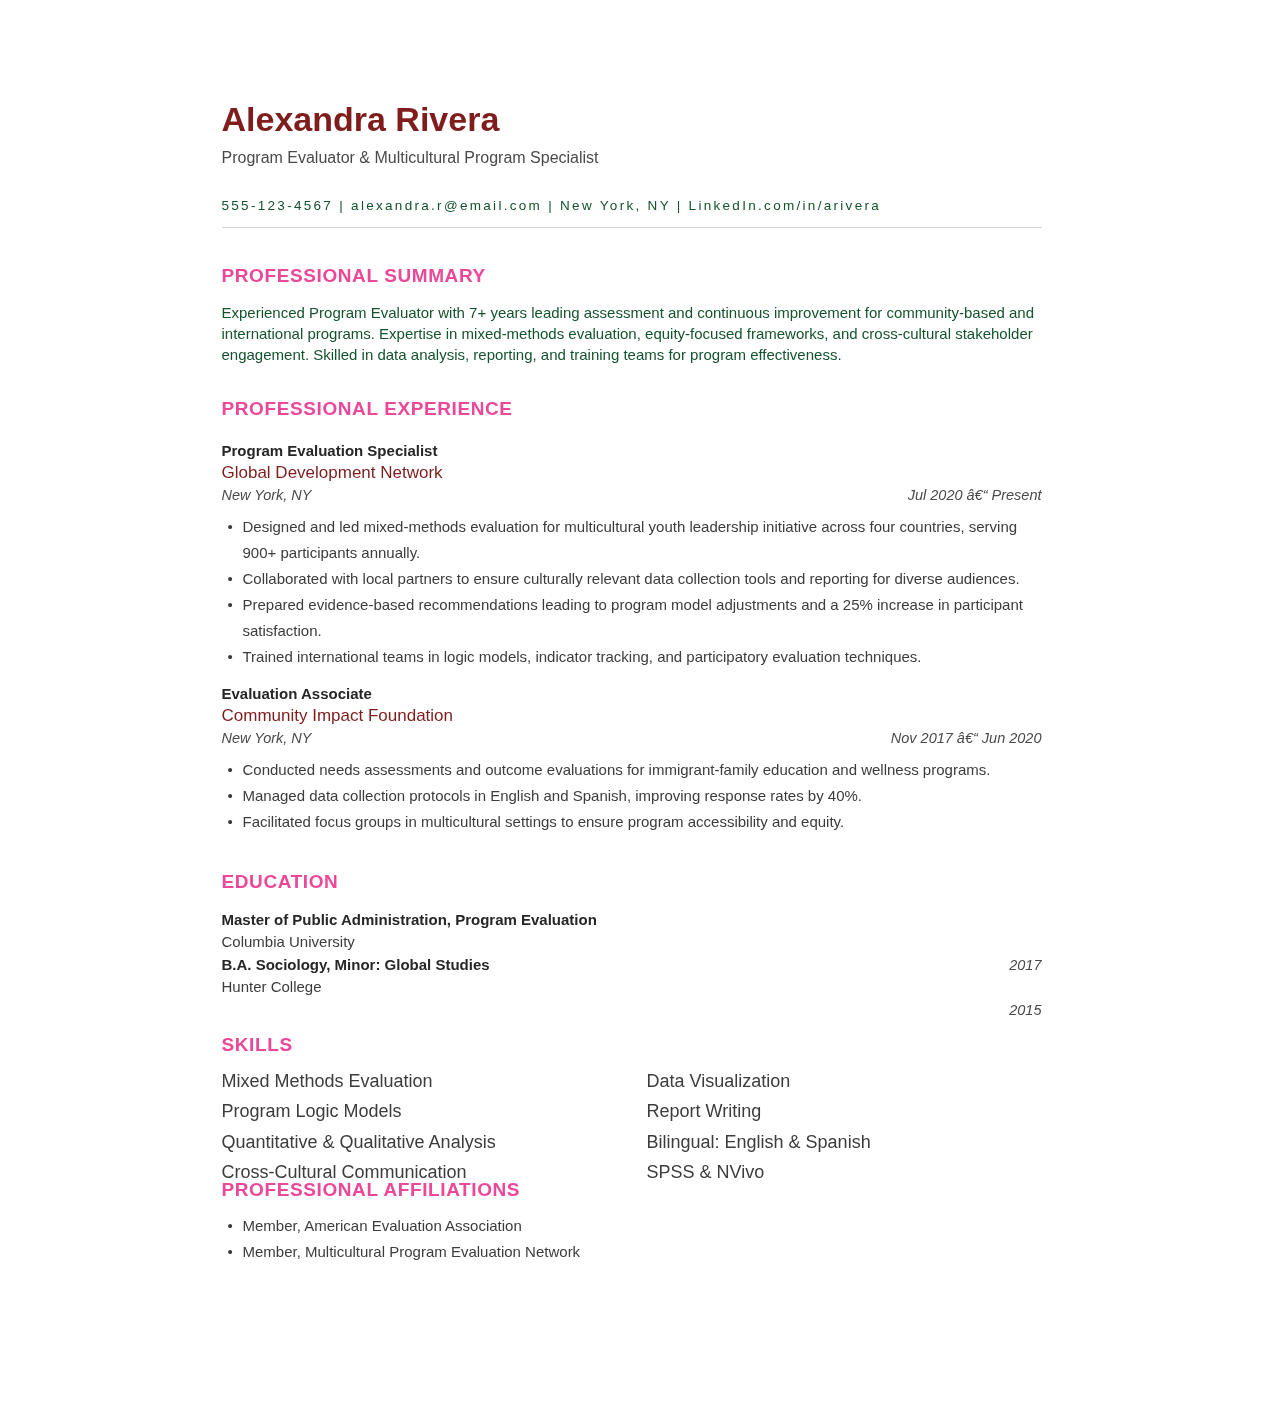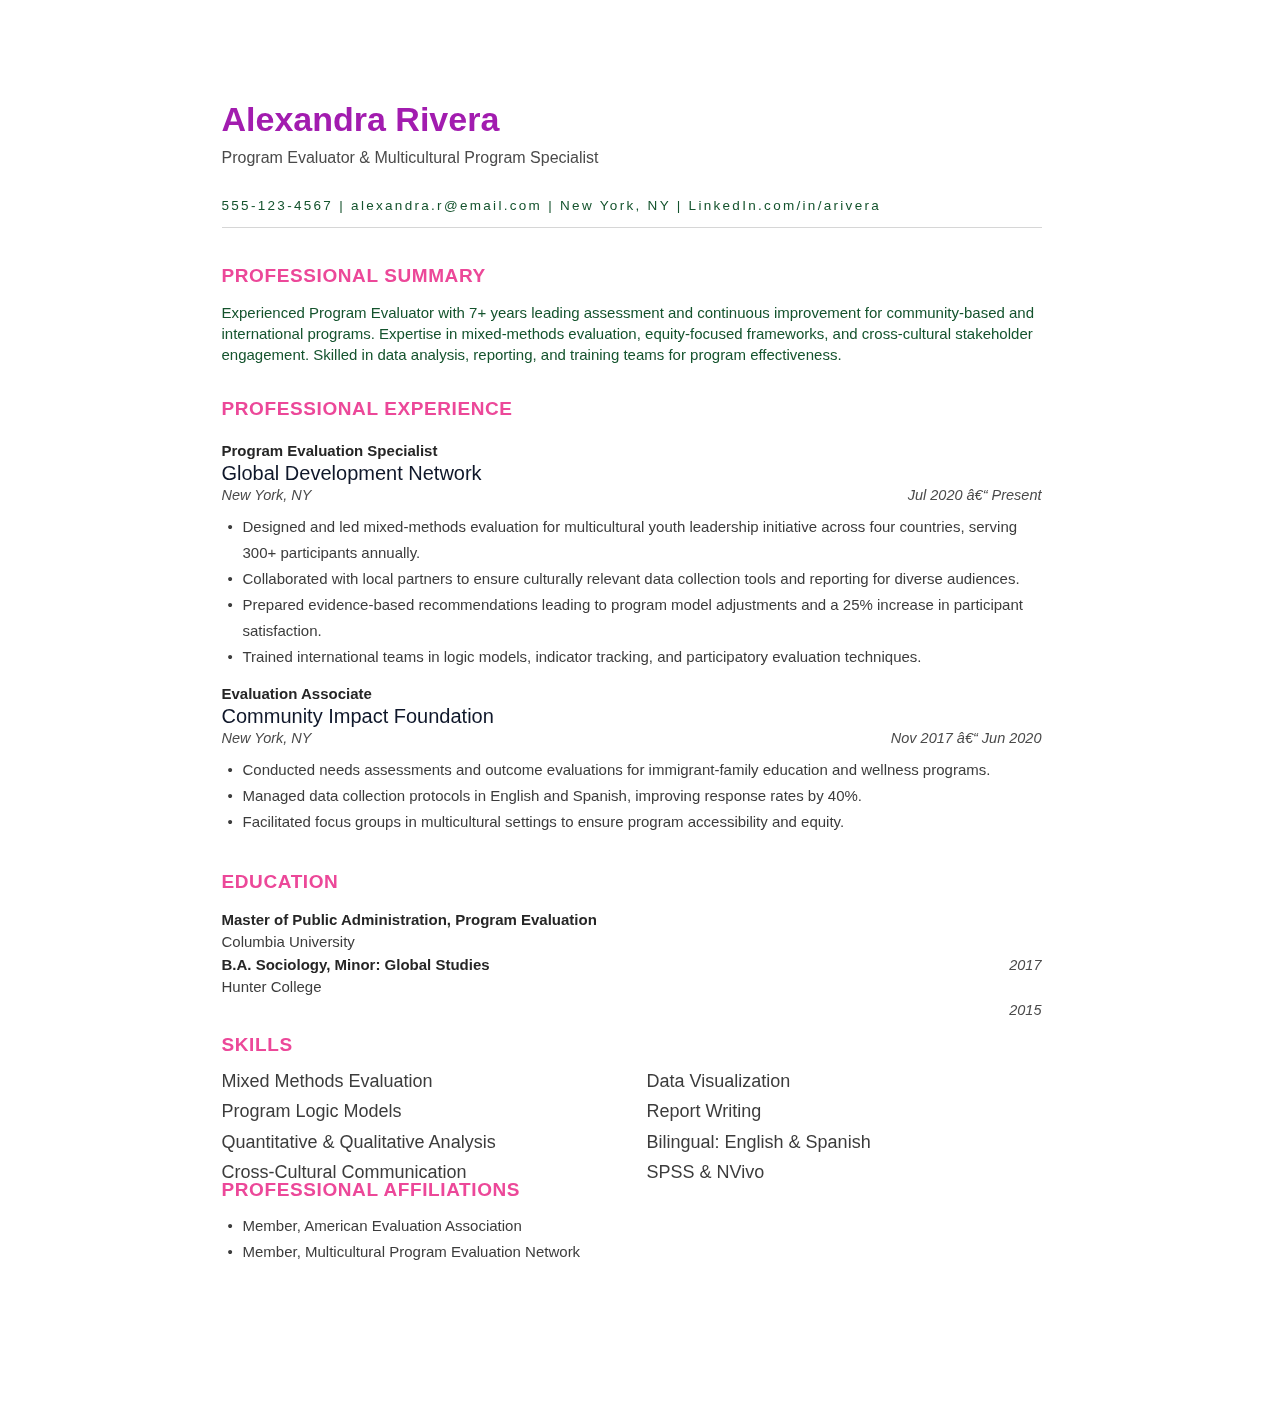--- a/index.html
+++ b/index.html
@@ -14,21 +14,21 @@
     width: 820px;
     margin: 0 auto;
     padding-top: 100px;
     padding-bottom: 120px;
   }
 
   
   .name {
     font-size: 34px;
     font-weight: bold;
-    color: #a21caf;
+    color: #7f1d1d;
     line-height: 1.15;
     letter-spacing: 0;
   }
   .subtitle {
     margin-top: 9px;
     font-size: 16px;
     color: #4a4a4a;
     line-height: 1.3;
   }
   .contact {
@@ -68,22 +68,22 @@
   
   .job { margin-top: 20px; }
   .job + .job { margin-top: 13px; }
   .job-title {
     font-size: 15px;
     font-weight: bold;
     color: #262626;
     line-height: 22px;
   }
   .job-company {
-    font-size: 20px;
-    color: #0f172a;
+    font-size: 17px;
+    color: #7f1d1d;
     line-height: 22px;
   }
   .job-meta {
     display: flex;
     justify-content: space-between;
     font-style: italic;
     font-size: 14.5px;
     color: #4a4a4a;
     line-height: 22px;
   }
@@ -164,21 +164,21 @@
     <h2 class="section-heading sec-experience">PROFESSIONAL EXPERIENCE</h2>
 
     <div class="job">
       <div class="job-title">Program Evaluation Specialist</div>
       <div class="job-company">Global Development Network</div>
       <div class="job-meta">
         <span>New York, NY</span>
         <span>Jul 2020 â€“ Present</span>
       </div>
       <ul class="bullets">
-        <li>Designed and led mixed-methods evaluation for multicultural youth leadership initiative across four countries, serving 300+ participants annually.</li>
+        <li>Designed and led mixed-methods evaluation for multicultural youth leadership initiative across four countries, serving 900+ participants annually.</li>
         <li>Collaborated with local partners to ensure culturally relevant data collection tools and reporting for diverse audiences.</li>
         <li>Prepared evidence-based recommendations leading to program model adjustments and a 25% increase in participant satisfaction.</li>
         <li>Trained international teams in logic models, indicator tracking, and participatory evaluation techniques.</li>
       </ul>
     </div>
 
     <div class="job">
       <div class="job-title">Evaluation Associate</div>
       <div class="job-company">Community Impact Foundation</div>
       <div class="job-meta">

